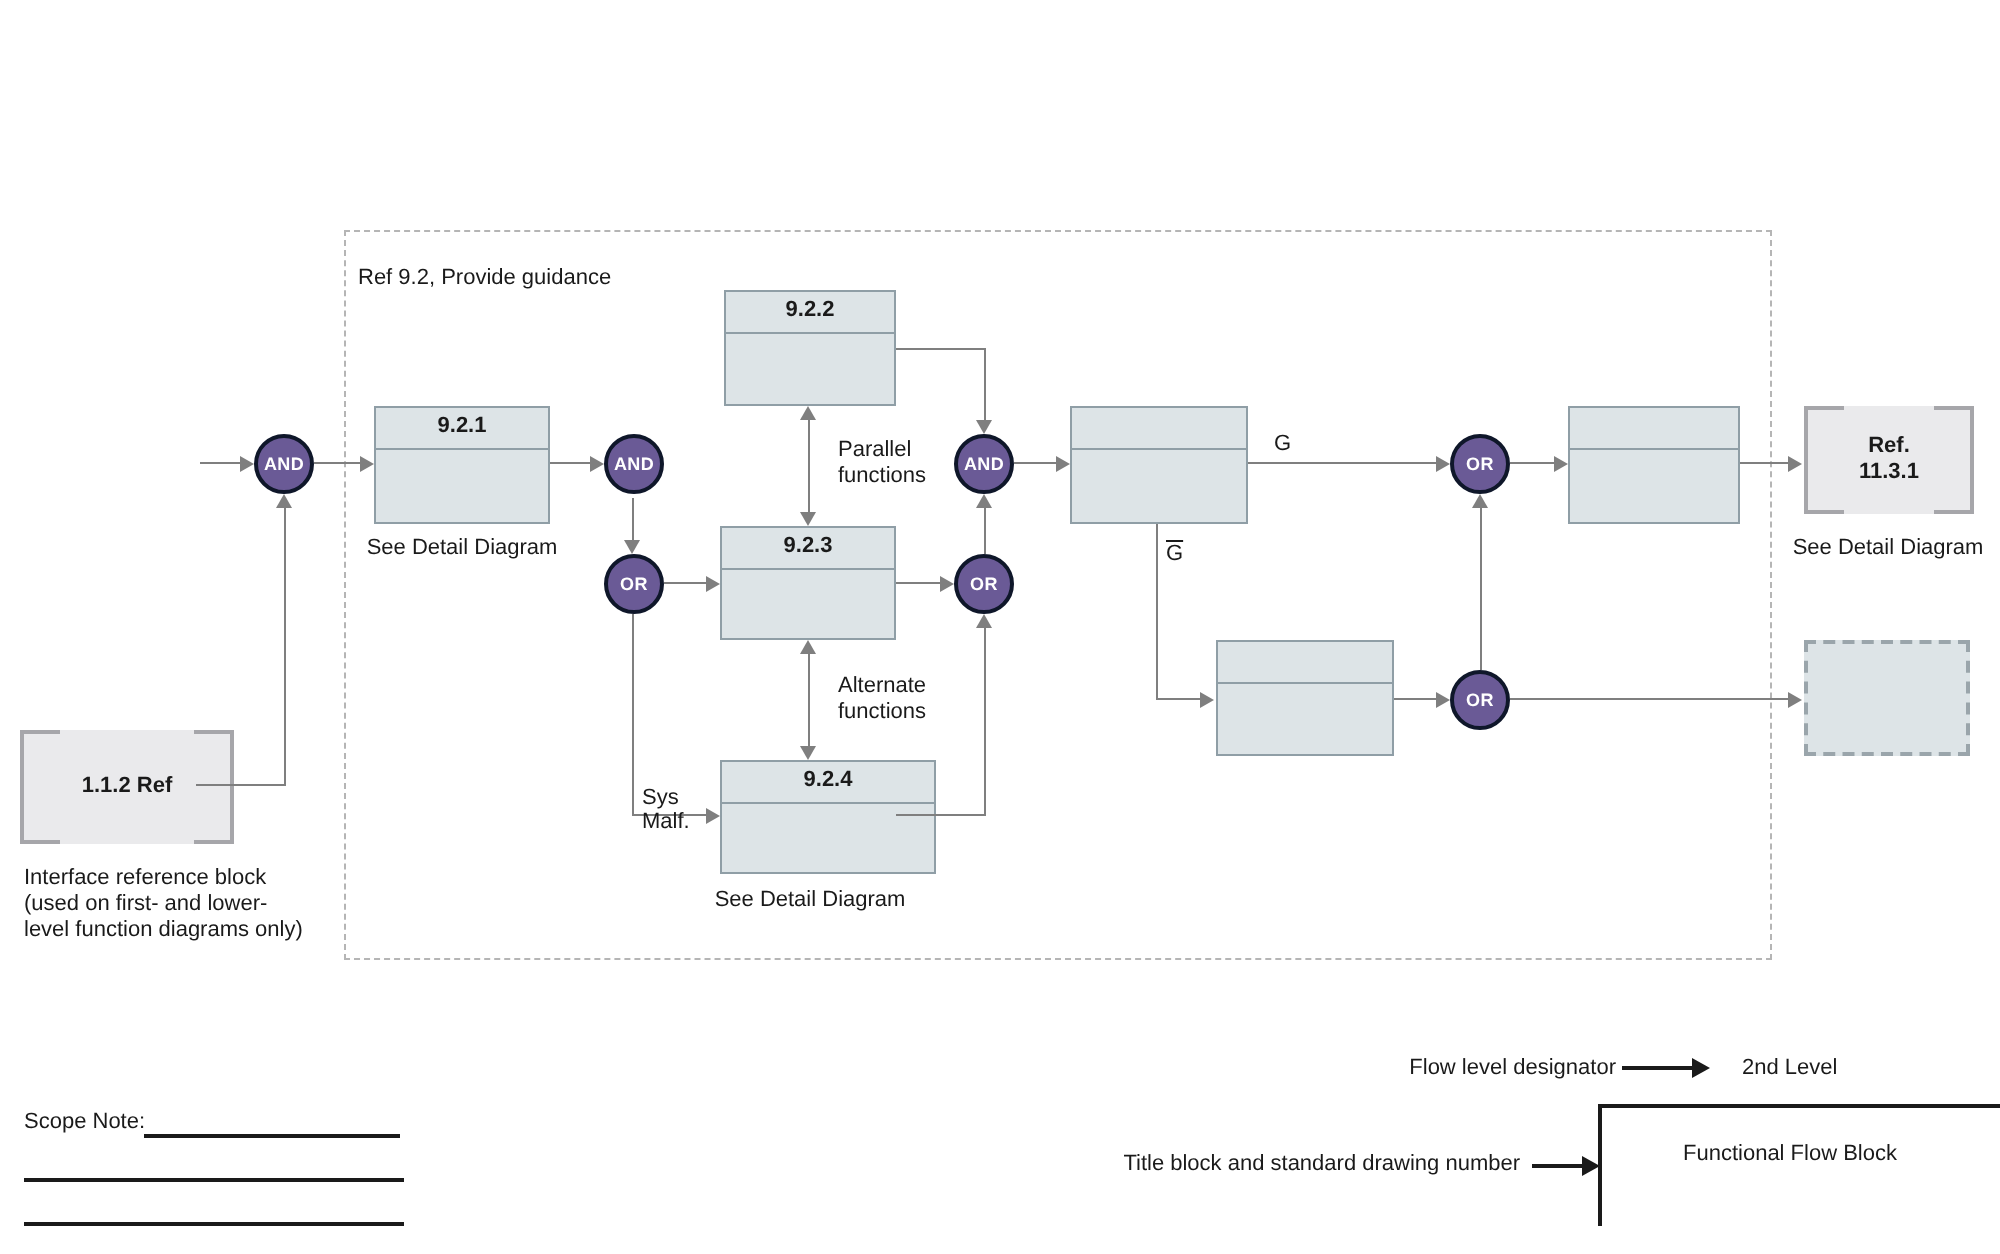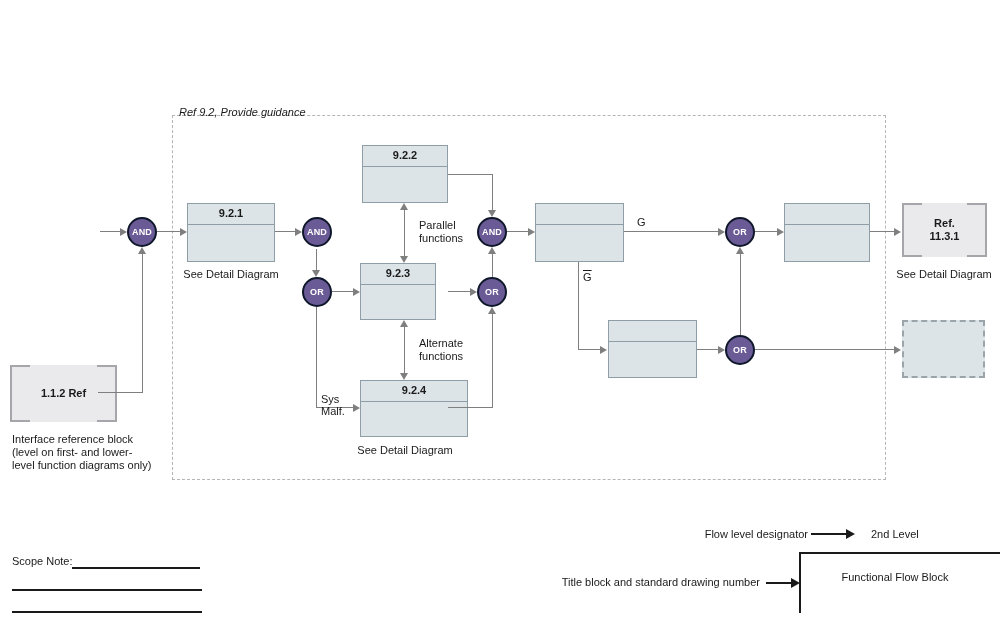--- a/index.html
+++ b/index.html
@@ -55,42 +55,42 @@
 
   .overl { text-decoration: overline; }
 </style>
 </head>
 <body>
 
 <div id="canvas">
 
 
   <div class="dashbox" style="left:172px; top:115px; width:714px; height:365px;"></div>
-  <div class="lbl" style="left:179px; top:106px;font-style:italic;">Ref 9.2, Provide guidance</div>
+  <div class="lbl" style="left:179px; top:133px;">Ref 9.2, Provide guidance</div>
 
   <div class="refblock" style="left:10px; top:365px; width:107px; height:57px;">
     <div class="br br-l"></div>
     <div class="br br-r"></div>
     <span>1.1.2 Ref</span>
   </div>
   <div class="lbl" style="left:12px; top:433px;">
     <div>Interface reference block</div>
-    <div>(level on first- and lower-</div>
+    <div>(used on first- and lower-</div>
     <div>level function diagrams only)</div>
   </div>
 
   <div class="fblock" style="left:187px; top:203px; width:88px; height:59px;">
     <div class="fdiv"></div>
     <div class="ftitle">9.2.1</div>
   </div>
   <div class="fblock" style="left:362px; top:145px; width:86px; height:58px;">
     <div class="fdiv"></div>
     <div class="ftitle">9.2.2</div>
   </div>
-  <div class="fblock" style="left:360px; top:263px; width:76px; height:57px;">
+  <div class="fblock" style="left:360px; top:263px; width:88px; height:57px;">
     <div class="fdiv"></div>
     <div class="ftitle">9.2.3</div>
   </div>
   <div class="fblock" style="left:360px; top:380px; width:108px; height:57px;">
     <div class="fdiv"></div>
     <div class="ftitle">9.2.4</div>
   </div>
   <div class="fblock" style="left:535px; top:203px; width:89px; height:59px;">
     <div class="fdiv"></div>
   </div>

